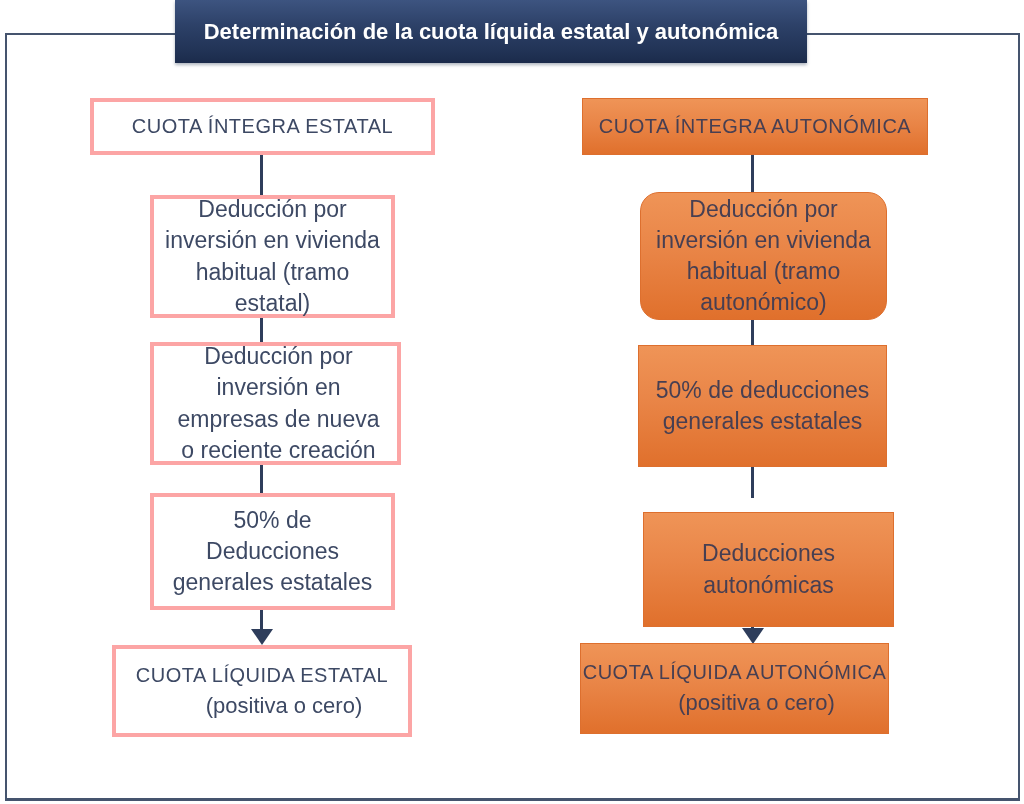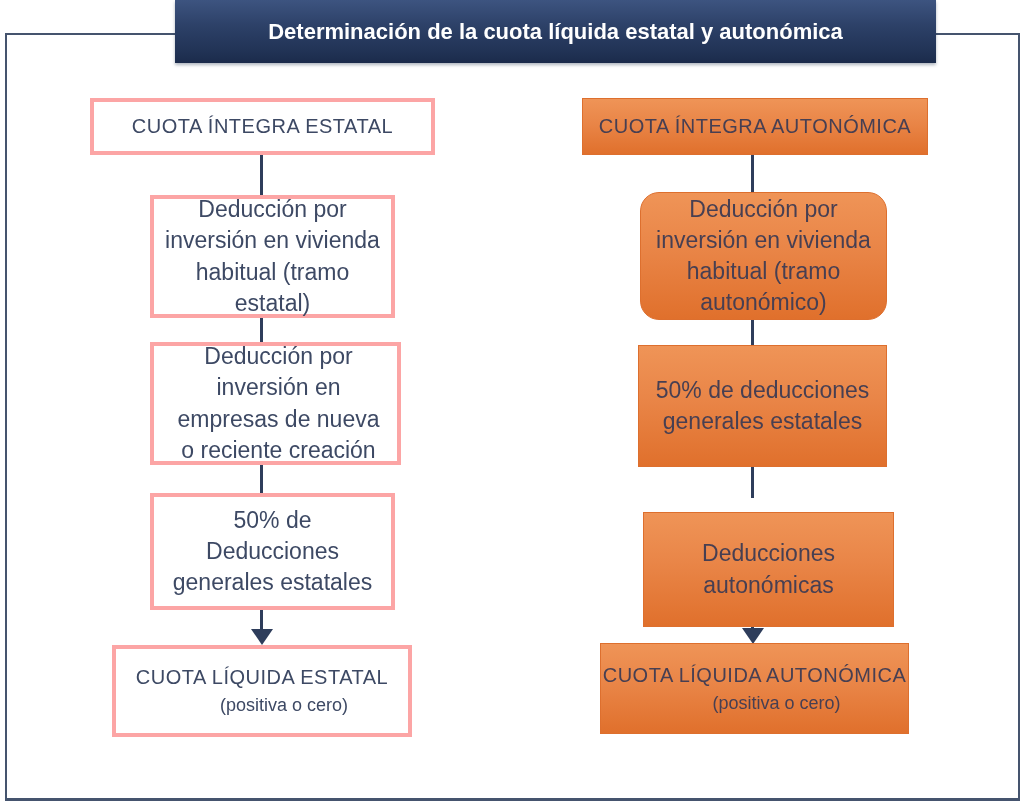--- a/index.html
+++ b/index.html
@@ -22,21 +22,21 @@
     width: 1011px;
     height: 763px;
     border: 2px solid #45546e;
     border-bottom-width: 3px;
     background: transparent;
   }
   .title-bar {
     position: absolute;
     left: 175px;
     top: 0px;
-    width: 761px;
+    width: 632px;
     height: 63px;
     background: linear-gradient(180deg, #3d5480 0%, #2d4168 40%, #223457 78%, #1b2b4b 100%);
     color: #ffffff;
     font-size: 22px;
     font-weight: bold;
     display: flex;
     align-items: center;
     justify-content: center;
     text-align: center;
     z-index: 5;
@@ -68,21 +68,21 @@
   }
   .body-text {
     font-size: 23px;
     padding: 4px 10px;
   }
   .result-title {
     font-size: 20px;
     letter-spacing: 0.5px;
   }
   .result-subtitle {
-    font-size: 18px;
+    font-size: 22px;
     margin-top: 2px;
     margin-left: 44px;
   }
   .connector {
     position: absolute;
     width: 3px;
     background: #2e3d5b;
     z-index: 2;
   }
   .arrowhead {
@@ -154,18 +154,18 @@
 
   <div class="connector" style="left:751px; top:457px; height:41px;"></div>
 
   <div class="fbox box-orange body-text" style="left:643px; top:512px; width:229px; height:105px;">
     <span>Deducciones autonómicas</span>
   </div>
 
   <div class="connector" style="left:751px; top:603px; height:26px;"></div>
   <div class="arrowhead" style="left:742px; top:628px;"></div>
 
-  <div class="fbox box-orange" style="left:600px; top:643px; width:307px; height:89px;">
+  <div class="fbox box-orange" style="left:580px; top:643px; width:307px; height:89px;">
     <span class="result-title">CUOTA LÍQUIDA AUTONÓMICA</span>
     <span class="result-subtitle">(positiva o cero)</span>
   </div>
 
 </div>
 
 </body></html>

